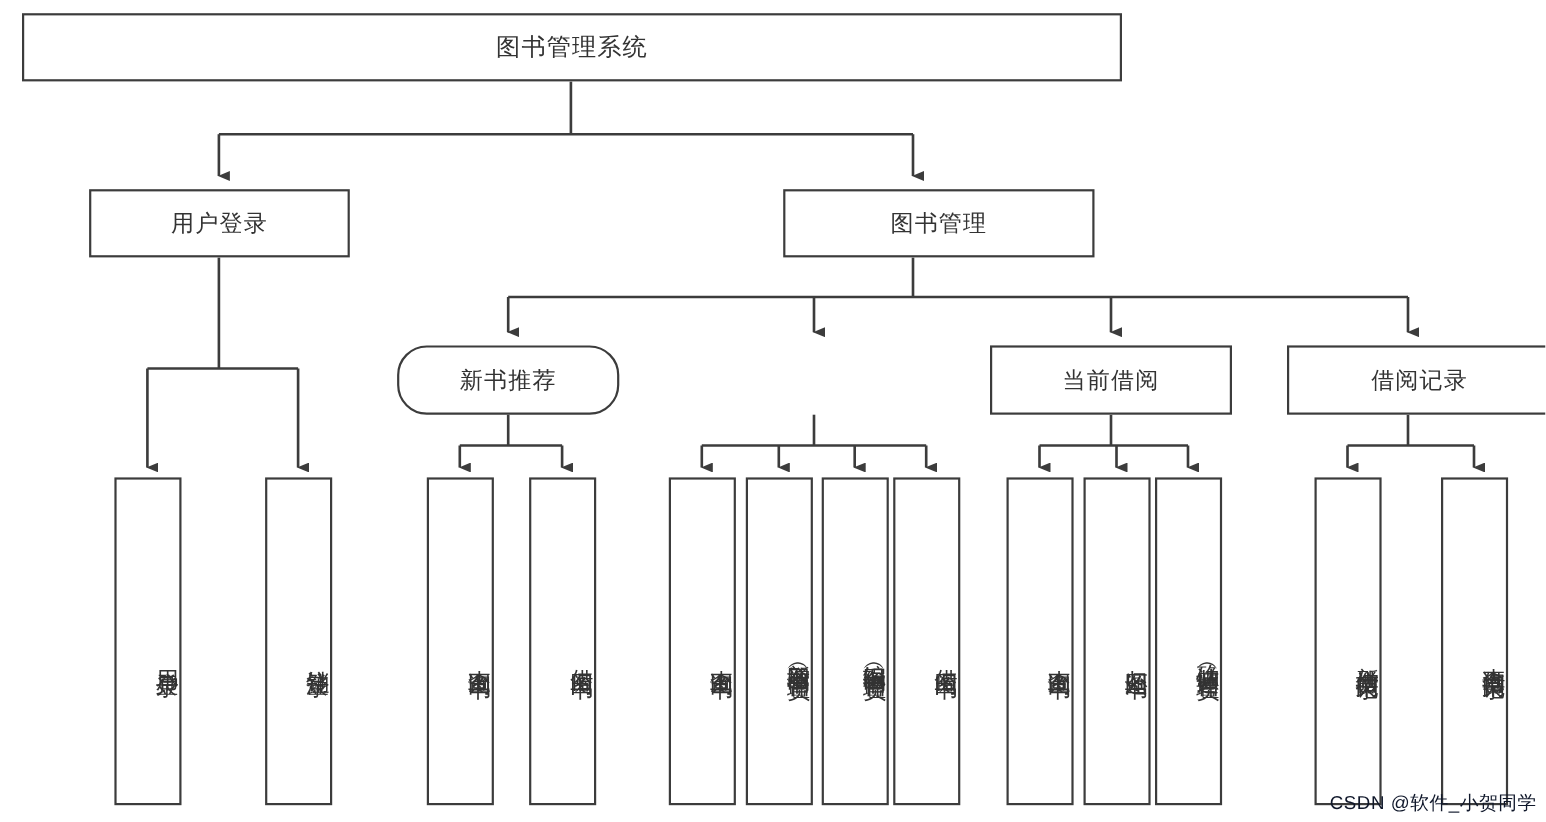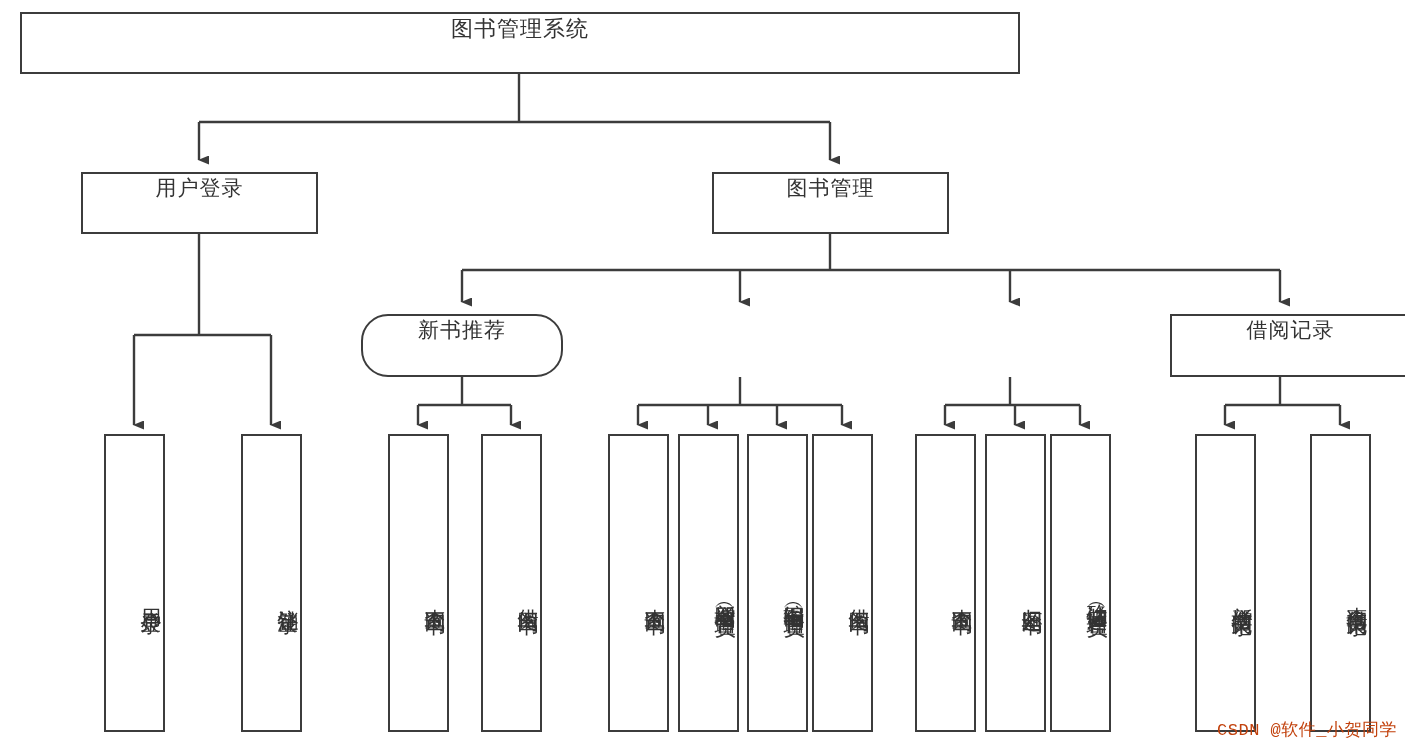--- a/index.html
+++ b/index.html
@@ -24,20 +24,21 @@
     width: 1405px;
     height: 747px;
     pointer-events: none;
   }
   .node {
     position: absolute;
     box-sizing: border-box;
     border: 2px solid #3c3c3c;
     background: #ffffff;
     display: flex;
+    align-items: center;
     justify-content: center;
     color: #333333;
     z-index: 2;
   }
   .node-h {
     font-size: 21px;
     letter-spacing: 1px;
     white-space: nowrap;
   }
   .node-root {
@@ -56,25 +57,24 @@
   }
   .node-v .vtext {
     writing-mode: vertical-rl;
     text-orientation: upright;
   }
   .watermark {
     position: absolute;
     right: 8px;
     bottom: 6px;
     font-size: 17px;
-    color: #c2410c;
+    color: #0f172a;
     white-space: nowrap;
     z-index: 3;
     letter-spacing: 0.5px;
-    font-family: Liberation Mono, monospace;
   }
 </style>
 </head>
 <body>
 
 <div id="canvas">
 
   <svg id="wires" viewBox="0 0 1405 747">
     <defs>
       <marker id="arw" markerWidth="9" markerHeight="11" refX="4.5" refY="10" orient="auto" markerUnits="userSpaceOnUse">
@@ -125,26 +125,29 @@
     </g>
   </svg>
 
   <div class="node node-root" style="left:20px; top:12px; width:1000px; height:62px;">
     <span>图书管理系统</span>
   </div>
 
   <div class="node node-h" style="left:81px; top:172px; width:237px; height:62px;">
     <span>用户登录</span>
   </div>
-  <div class="node node-h" style="left:712px; top:172px; width:237px; height:62px;">
+  <div class="node node-h" style="left:712px; top:172px; width:283px; height:62px;">
     <span>图书管理</span>
   </div>
 
   <div class="node node-h" style="left:361px; top:314px; width:202px; height:63px;border-radius:27px;">
     <span>新书推荐</span>
+  </div>
+  <div class="node node-h" style="left:900px; top:314px; width:220px; height:63px;">
+    <span>当前借阅</span>
   </div>
   <div class="node node-h" style="left:1170px; top:314px; width:241px; height:63px;">
     <span>借阅记录</span>
   </div>
 
   <div class="node node-v" style="left:104px; top:434px; width:61px; height:298px;">
     <span class="vtext">用户登录</span>
   </div>
   <div class="node node-v" style="left:241px; top:434px; width:61px; height:298px;">
     <span class="vtext">注销登录</span>

